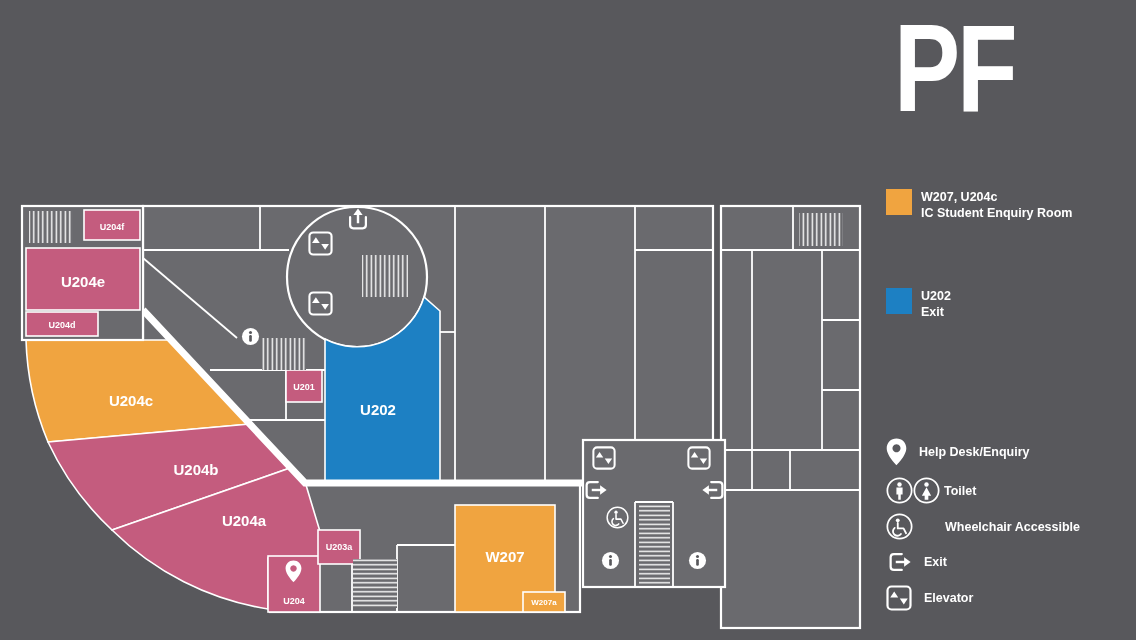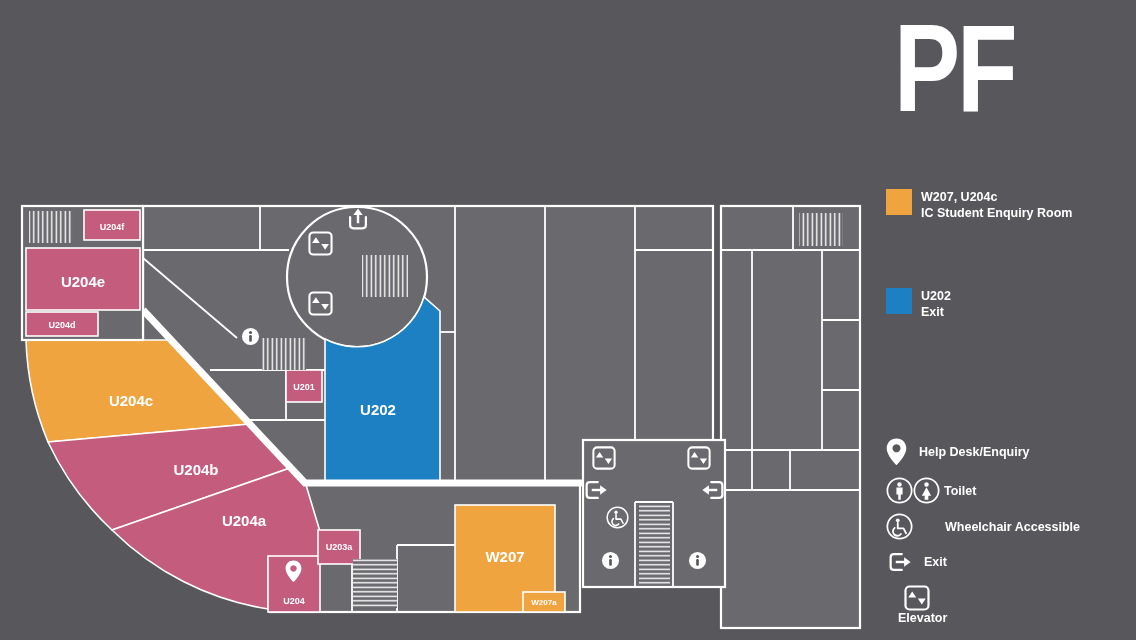--- a/index.html
+++ b/index.html
@@ -13,21 +13,21 @@
   .lbl-sm{font-family:"Liberation Sans",sans-serif;font-weight:bold;font-size:9px;fill:#FFFFFF;text-anchor:middle;}
   .lbl-xs{font-family:"Liberation Sans",sans-serif;font-weight:bold;font-size:8px;fill:#FFFFFF;text-anchor:middle;}
   .pf{position:absolute;left:894px;top:6px;color:#fff;font-weight:bold;font-size:124px;letter-spacing:-4px;transform:scaleX(0.8);transform-origin:left top;line-height:1;}
   .legend{position:absolute;left:886px;top:0;width:250px;height:561px;color:#fff;}
   .lg-room{position:absolute;display:flex;gap:9px;align-items:flex-start;}
   .lg-room svg{flex:0 0 auto;}
   .lg-code,.lg-name{font-size:12.5px;font-weight:bold;line-height:16px;white-space:nowrap;}
   .lr0{top:189px;}.lr1{top:239px;}.lr2{top:288px;}
   .lg-fac{position:absolute;display:flex;align-items:center;}
   .lg-fac .lg-label{font-size:12.5px;font-weight:bold;margin-left:12px;white-space:nowrap;}
-  .lf0{top:438px;}.lf1{top:477px;}.lf2{top:513px;}.lf3{top:549px;}.lf4{top:585px;flex-direction:column;}
+  .lf0{top:438px;}.lf1{top:477px;}.lf2{top:513px;}.lf3{top:549px;}.lf4{top:585px;}
   .lf1 .lg-label{margin-left:4px;}
   .lf2 .lg-label{margin-left:32px;}
 </style>
 </head>
 <body>
 
 <div class="stage">
 
 <svg class="map" width="1136" height="640" viewBox="0 0 1136 640">
   <defs>

